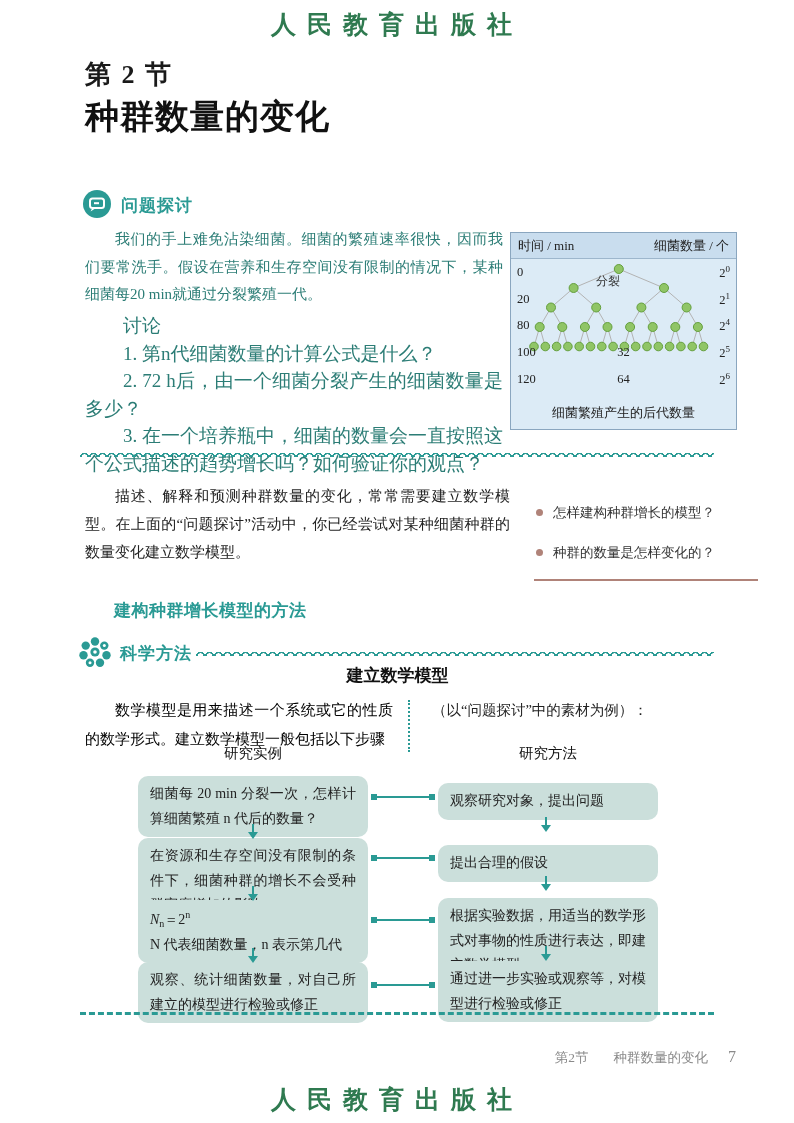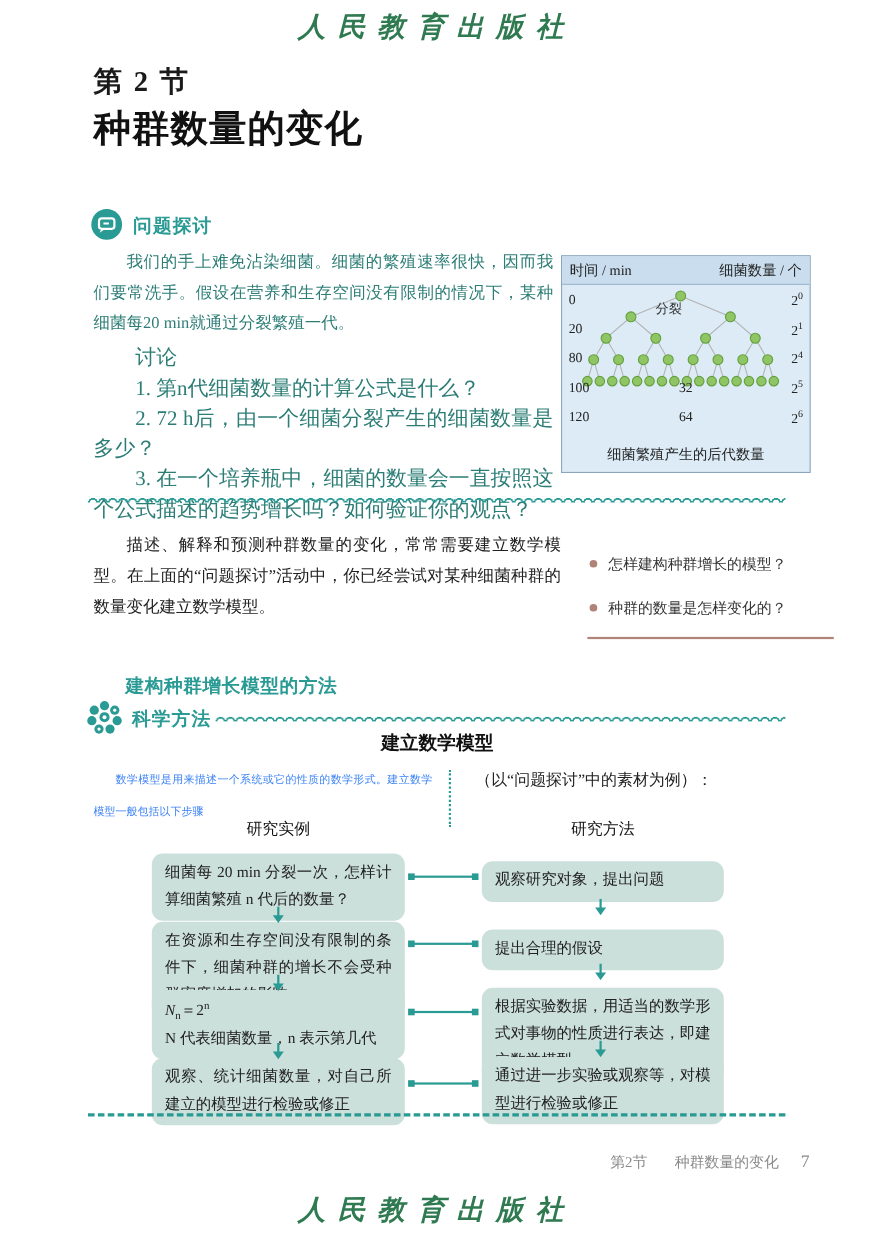--- a/index.html
+++ b/index.html
@@ -3,21 +3,21 @@
 <meta charset="utf-8">
 <style>
   * { margin:0; padding:0; box-sizing:border-box; }
   html,body { background:#e8e8e8; }
   body { font-family:"Liberation Serif", serif; }
   .page { position:relative; width:794px; height:1123px; background:#ffffff; margin:0 auto; overflow:hidden; }
 
   .abs { position:absolute; }
 
   
-  .logo { width:794px; text-align:center; color:#2f7a50; font-weight:bold; font-style:italic;
+  .logo { width:794px; text-align:center; color:#2f7a50; font-weight:bold; 
           font-size:25px; letter-spacing:11px; font-family:"DejaVu Serif", serif; }
 
   
   .chapter-label { left:85px; top:57px; font-size:26px; font-weight:bold; color:#1a1a1a; letter-spacing:2px; }
   .chapter-title { left:85px; top:94px; font-size:34px; font-weight:bold; color:#111; letter-spacing:1px; }
 
   
   .pd-label { left:121px; top:194px; font-size:17px; font-weight:bold; color:#2a9a94; letter-spacing:1px; }
   .teal-text { color:#2c7d76; }
   .pd-intro { left:85px; top:226px; width:418px; font-size:15px; line-height:27.5px;
@@ -52,27 +52,27 @@
   .focus-head { display:flex; align-items:center; }
   .focus-title { color:#a5756b; font-weight:bold; font-size:15px; margin-left:7px;
                  font-family:"Liberation Sans", sans-serif; }
   .focus-rule { flex:1; height:2px; background:#b08379; margin-left:8px; }
   .focus-item { display:flex; margin-top:19px; font-size:13.5px; color:#333; line-height:1.55; }
   .focus-dot { width:7px; height:7px; border-radius:50%; background:#b08379; margin:6px 10px 0 2px; flex:none; }
   .focus-bottom { height:2px; background:#b08379; margin-top:15px; }
 
   
   .section-heading { left:114px; top:599px; font-size:17px; font-weight:bold; color:#2a9a94;
-                     font-family:"Liberation Sans", sans-serif; letter-spacing:0.5px;margin-top:13px; }
+                     font-family:"Liberation Sans", sans-serif; letter-spacing:0.5px; }
   .sm-label { left:120px; top:642px; font-size:17px; font-weight:bold; color:#2a9a94;
               font-family:"Liberation Sans", sans-serif; letter-spacing:1px; }
   .model-title { left:80px; top:664px; width:635px; text-align:center; font-size:17px;
                  font-weight:bold; color:#111; font-family:"Liberation Sans", sans-serif; }
-  .mi-left { left:85px; top:696px; width:308px; font-size:10px; line-height:28.5px;
-             text-indent:2em; text-align:justify; color:#3b82f6; }
+  .mi-left { left:85px; top:696px; width:308px; font-size:15px; line-height:28.5px;
+             text-indent:2em; text-align:justify; color:#000000; }
   .mi-divider { left:408px; top:700px; height:52px; border-left:2px dotted #2a9a94; }
   .mi-right { left:432px; top:696px; width:290px; font-size:14.5px; line-height:28.5px; color:#222; }
   .col-header { font-size:14.5px; color:#111; text-align:center; }
 
   
   .flow-box { position:absolute; background:#cbdfdb; border-radius:10px; padding:6px 12px;
               font-size:14px; line-height:1.75; color:#222; text-align:justify; }
   .flow-left { left:138px; width:230px; }
   .flow-right { left:438px; width:220px; }
   .formula-line i { font-family:"Liberation Serif", serif; }

